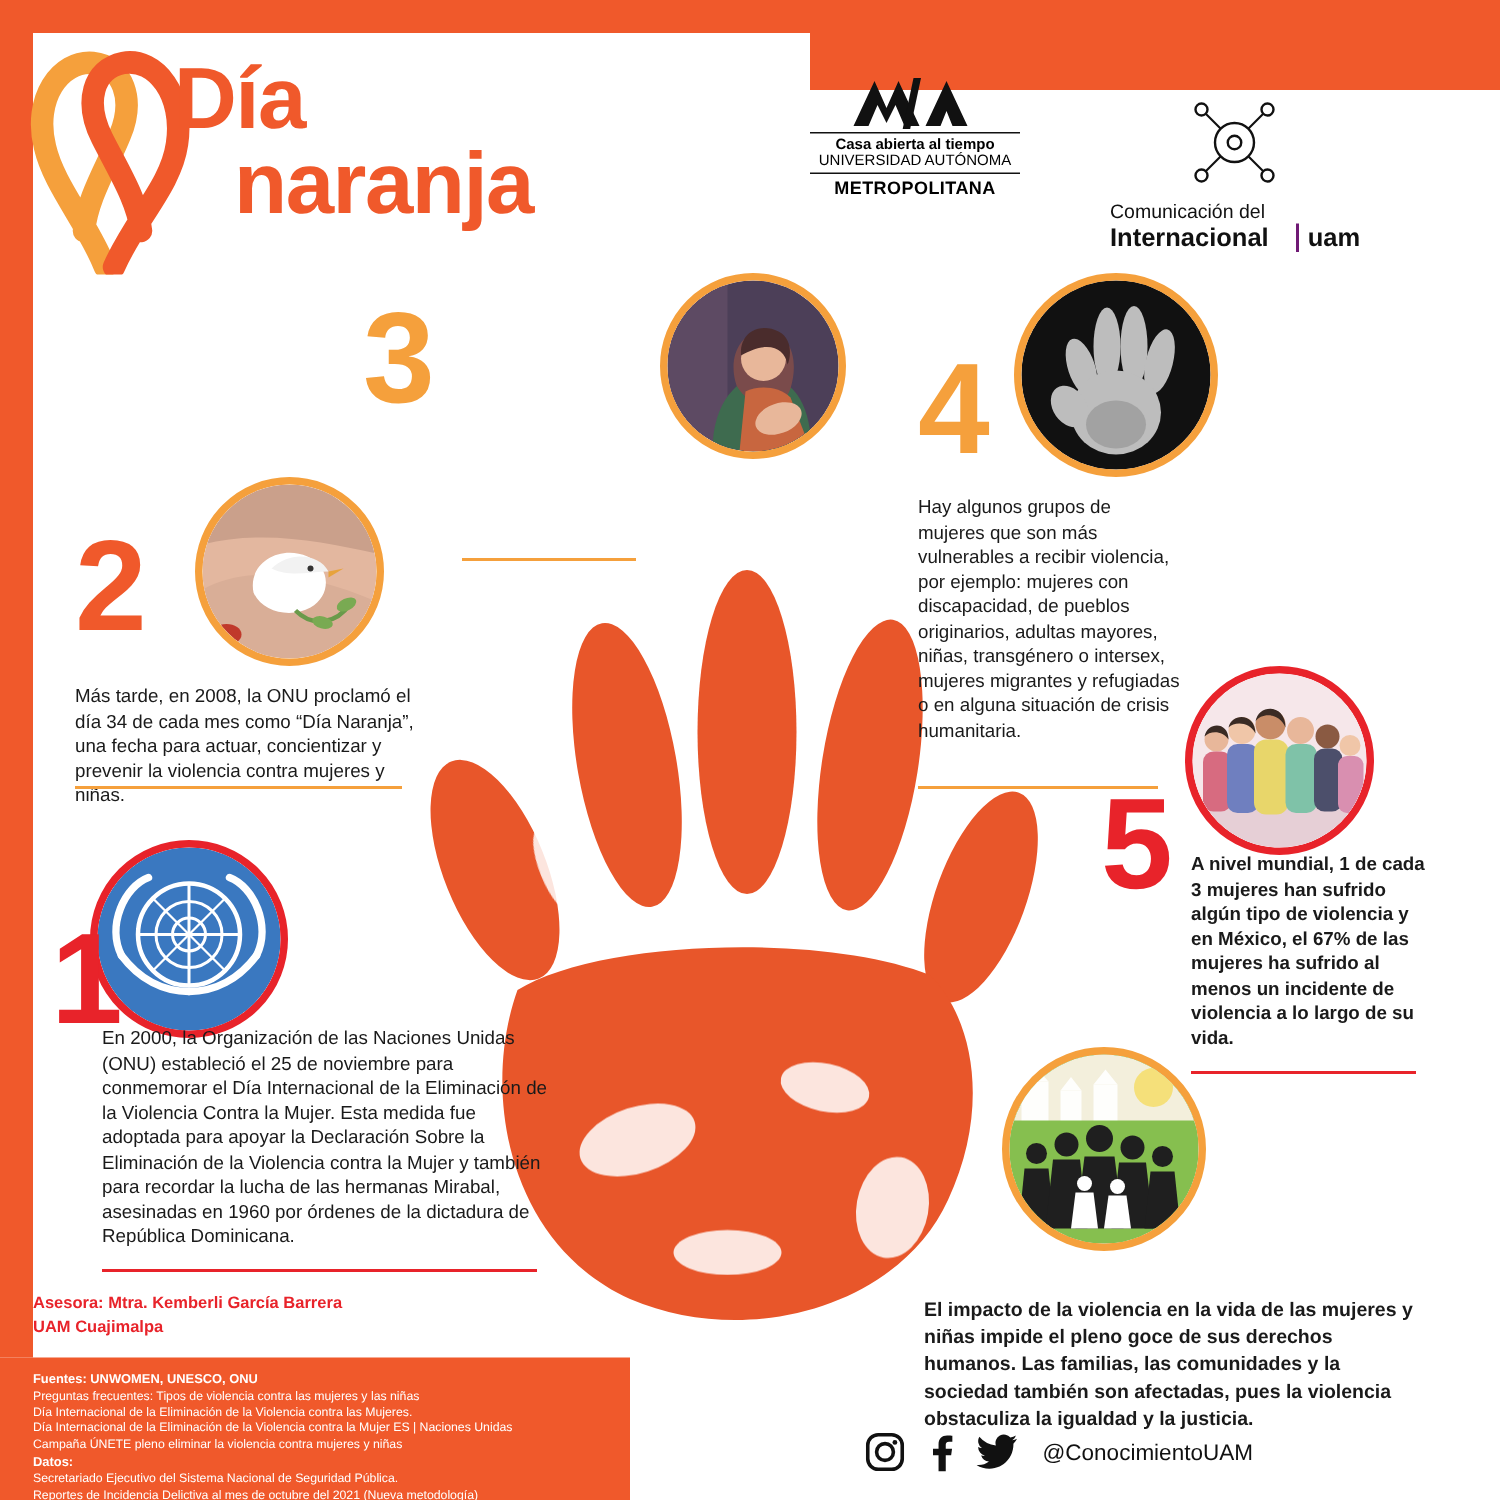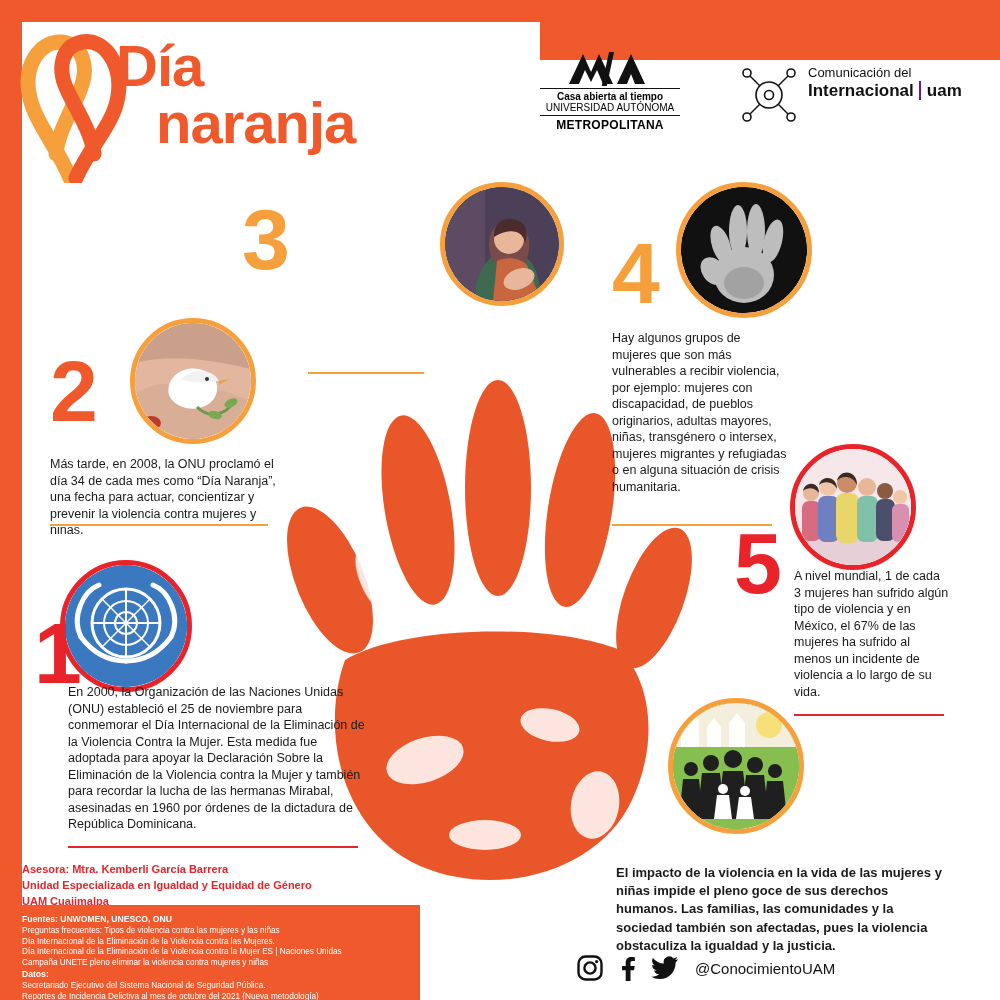--- a/index.html
+++ b/index.html
@@ -38,24 +38,24 @@
     font-size: 58px; font-weight: bold; color: #f0592b;
     line-height: 0.98; letter-spacing: -1px;
   }
   .title .l2 { display: block; margin-left: 40px; }
   
   .uam-logo { position: absolute; left: 540px; top: 52px; width: 140px; text-align: center; }
   .uam-logo .l-casa { font-size: 10px; font-weight: bold; margin-top: 2px; }
   .uam-logo .l-univ { font-size: 10px; font-weight: normal; }
   .uam-logo .l-metro { font-size: 12px; font-weight: bold; letter-spacing: .3px; }
   .uam-logo .rule { height: 1.5px; background: #111; margin: 1.5px 0; }
-  .ck-logo { position: absolute; left: 740px; top: 66px; display: flex; align-items: flex-start; gap: 10px;}
+  .ck-logo { position: absolute; left: 740px; top: 66px; display: flex; align-items: center; gap: 10px; flex-direction: column;}
   .ck-logo .ck-text { font-size: 13px; line-height: 1.15; color: #111; }
   .ck-logo .ck-text .b { font-size: 17px; font-weight: bold; }
-  .ck-logo .ck-text .uam { font-weight: bold; border-left: 2px solid #701a75; padding-left: 6px; margin-left: 5px; }
+  .ck-logo .ck-text .uam { font-weight: bold; border-left: 2px solid #701a75; padding-left: 6px; margin-left: 18px; }
 
   
   .hand { position: absolute; left: 250px; top: 330px; width: 470px; height: 560px; opacity: 1; }
 
   
   .num {
     position: absolute; font-size: 86px; font-weight: bold; line-height: 1;
     font-family: "Liberation Sans", sans-serif;
   }
   .num.orange { color: #f5a03c; }
@@ -265,21 +265,21 @@
         </g>
         <g fill="#3a2b24">
           <path d="M8 42 C 10 32, 24 32, 24 44 C 20 38, 12 38, 8 42Z"></path>
           <path d="M24 36 C 26 26, 42 26, 42 40 C 38 32, 28 32, 24 36Z"></path>
           <path d="M42 32 C 44 20, 62 20, 62 36 C 58 26, 46 26, 42 32Z"></path>
         </g>
       </svg>
     </div>
   </div>
   <div class="num red" style="left:734px; top:520px;">5</div>
-  <div class="txt" style="left:794px; top:568px; width:156px;">A nivel mundial, 1 de cada 3 mujeres han sufrido algún tipo de violencia y en México, el 67% de las mujeres ha sufrido al menos un incidente de violencia a lo largo de su vida.</div>
+  <div class="txt" style="left:794px; top:568px; width:156px;font-weight:bold;">A nivel mundial, 1 de cada 3 mujeres han sufrido algún tipo de violencia y en México, el 67% de las mujeres ha sufrido al menos un incidente de violencia a lo largo de su vida.</div>
   <div class="rule-red" style="left:794px; top:714px; width:150px;"></div>
 
   <div class="photo" style="left:668px; top:698px; width:136px; height:136px; border:5px solid #f5a03c;">
     <div class="inner" style="background:#7ab648;">
       <svg viewBox="0 0 126 126" width="126" height="126">
         <rect width="126" height="126" fill="#86bf4f"></rect>
         <rect y="0" width="126" height="46" fill="#f3efdc"></rect>
         <circle cx="96" cy="22" r="13" fill="#f5e07a"></circle>
         <g fill="#ffffff" opacity=".9">
           <rect x="8" y="18" width="18" height="28"></rect>
@@ -308,21 +308,20 @@
           <circle cx="72" cy="88" r="5"></circle>
             <path d="M66 94 h12 l3 22 h-18 Z"></path>
         </g>
       </svg>
     </div>
   </div>
   <div class="txt b" style="left:616px; top:864px; width:336px; font-size:13px; line-height:1.4;">El impacto de la violencia en la vida de las mujeres y niñas impide el pleno goce de sus derechos humanos. Las familias, las comunidades y la sociedad también son afectadas, pues la violencia obstaculiza la igualdad y la justicia.</div>
 
   <div class="credits">
     <div>Asesora: Mtra. Kemberli García Barrera</div>
-    <div>Unidad Especializada en Igualdad y Equidad de Género</div>
     <div>UAM Cuajimalpa</div>
   </div>
 
   <div class="sources">
     <div class="hd">Fuentes: UNWOMEN, UNESCO, ONU</div>
     <div>Preguntas frecuentes: Tipos de violencia contra las mujeres y las niñas</div>
     <div>Día Internacional de la Eliminación de la Violencia contra las Mujeres.</div>
     <div>Día Internacional de la Eliminación de la Violencia contra la Mujer ES | Naciones Unidas</div>
     <div>Campaña ÚNETE pleno eliminar la violencia contra mujeres y niñas</div>
     <div class="hd">Datos:</div>

